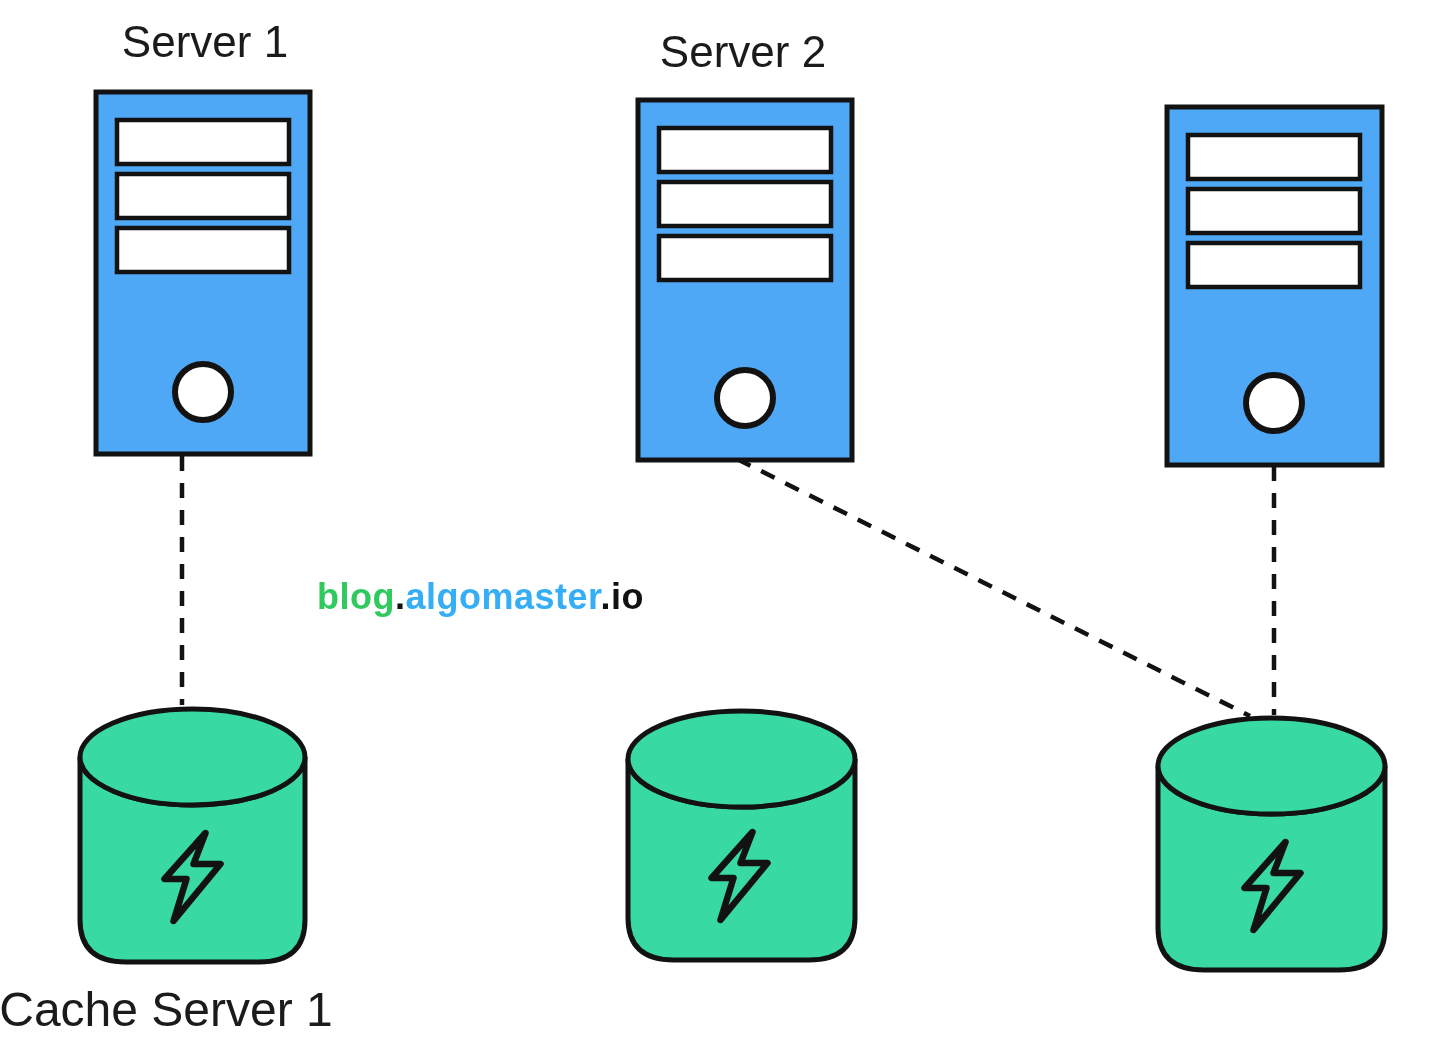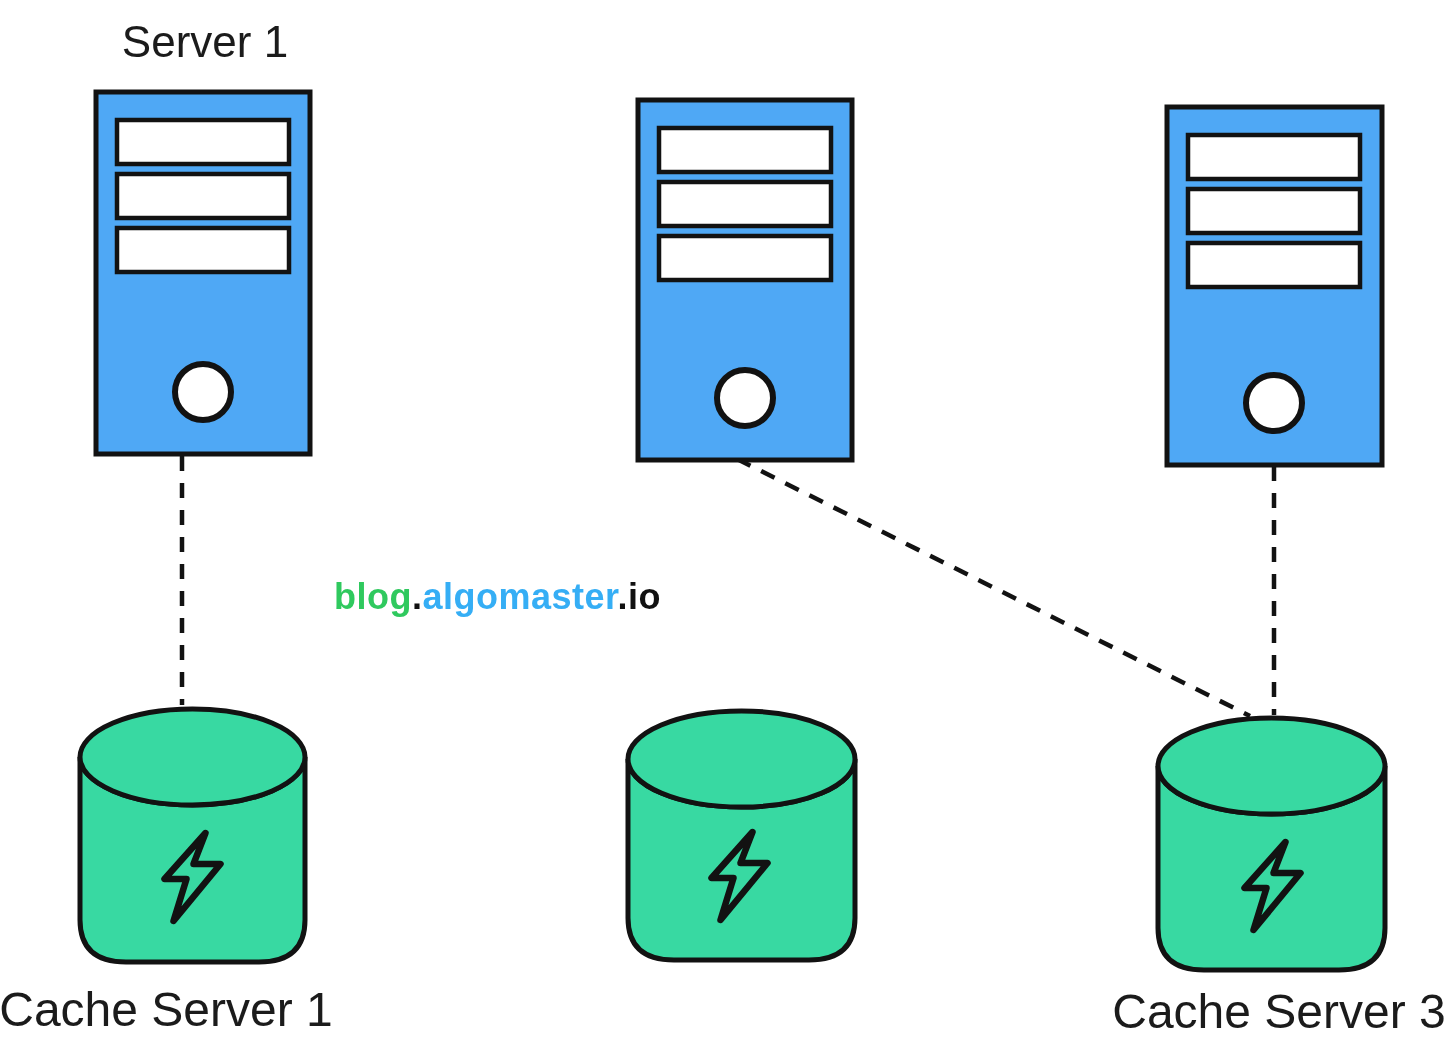--- a/index.html
+++ b/index.html
@@ -34,21 +34,21 @@
     position: absolute;
     transform: translateX(-50%);
     color: var(--label-text);
     white-space: nowrap;
     line-height: 1.1;
   }
   .server-label { font-size: 44px; }
   .cache-label  { font-size: 48px; }
   .watermark {
     position: absolute;
-    left: 334px;
+    left: 317px;
     top: 576px;
     font-size: 36px;
     font-weight: bold;
     white-space: nowrap;
     filter: blur(0.7px);
     letter-spacing: 0.5px;
   }
   .wm-green { color: var(--watermark-green); }
   .wm-blue  { color: var(--watermark-blue); }
   .wm-dark  { color: var(--watermark-dark); }
@@ -113,21 +113,21 @@
     <g>
       <path class="cyl" d="M1158 766 L1158 928 Q1158 970 1204 970 L1339 970 Q1385 970 1385 928 L1385 766 A113.5 48 0 0 1 1158 766 Z"></path>
       <ellipse class="cyl" cx="1271.5" cy="766" rx="113.5" ry="48"></ellipse>
       <g transform="translate(1243.5,840)">
         <path class="bolt" d="M42 2 L1 48 L23 48 L10 90 L57 33 L30 33 Z"></path>
       </g>
     </g>
   </svg>
 
   <div class="node-label server-label" style="left:205px;  top:18px;">Server 1</div>
+  <div class="node-label server-label" style="left:743px;  top:28px;">Server 2</div>
 
   <div class="node-label cache-label" style="left:166px;  top:984px;">Cache Server 1</div>
-  <div class="node-label cache-label" style="left:1279px; top:986px;">Cache Server 3</div>
 
   <div class="watermark">
     <span class="wm-green">blog</span><span class="wm-dark">.</span><span class="wm-blue">algomaster</span><span class="wm-dark">.</span><span class="wm-dark">io</span>
   </div>
 
 </div>
 
 </body></html>

